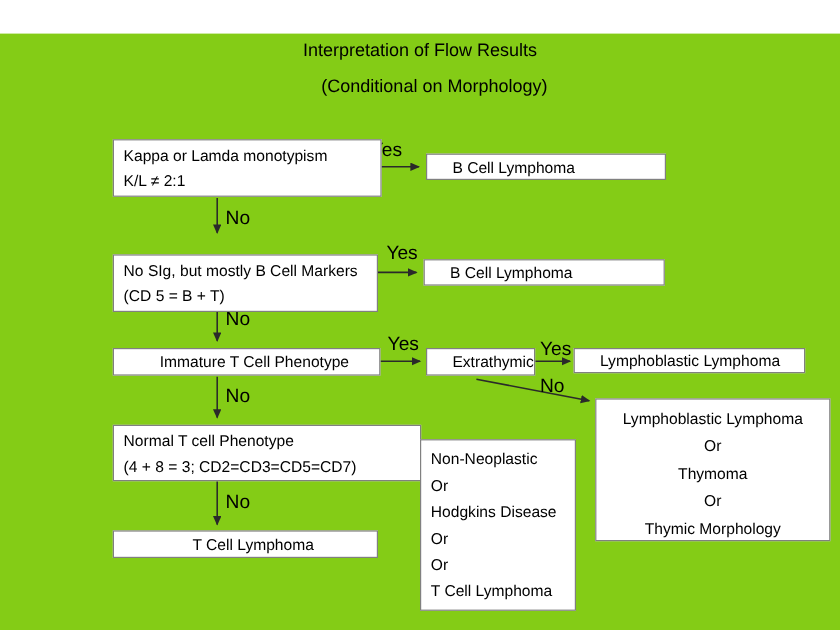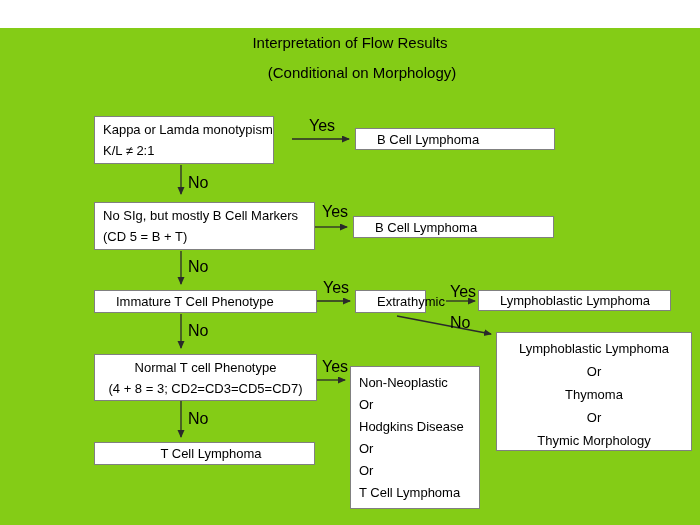--- a/index.html
+++ b/index.html
@@ -61,59 +61,59 @@
   <span class="elabel" style="left:188px;top:148px;">No</span>
   <span class="elabel" style="left:322px;top:177px;">Yes</span>
   <span class="elabel" style="left:188px;top:232px;">No</span>
   <span class="elabel" style="left:323px;top:253px;">Yes</span>
   <span class="elabel" style="left:188px;top:296px;">No</span>
   <span class="elabel" style="left:450px;top:257px;">Yes</span>
   <span class="elabel" style="left:450px;top:288px;">No</span>
   <span class="elabel" style="left:322px;top:332px;">Yes</span>
   <span class="elabel" style="left:188px;top:384px;">No</span>
 
-  <div class="box" style="left:94px;top:88px;width:180px;height:48px;">
+  <div class="box" style="left:94px;top:88px;width:224px;height:48px;">
     <div class="bl">Kappa or Lamda monotypism</div>
     <div class="bl">K/L ≠ 2:1</div>
   </div>
 
   <div class="box vcenter" style="left:355px;top:100px;width:200px;height:22px;">
     <div class="bl">B Cell Lymphoma</div>
   </div>
 
-  <div class="box" style="left:94px;top:174px;width:221px;height:48px;">
+  <div class="box" style="left:94px;top:184px;width:221px;height:48px;">
     <div class="bl">No SIg, but mostly B Cell Markers</div>
     <div class="bl">(CD 5 = B + T)</div>
   </div>
 
   <div class="box vcenter" style="left:353px;top:188px;width:201px;height:22px;">
     <div class="bl">B Cell Lymphoma</div>
   </div>
 
-  <div class="box vcenter" style="left:94px;top:262px;width:223px;height:23px;">
+  <div class="box vcenter" style="left:94px;top:262px;width:223px;height:23px;align-items:center;">
     <div class="bl">Immature T Cell Phenotype</div>
   </div>
 
-  <div class="box vcenter" style="left:355px;top:262px;width:71px;height:23px;">
+  <div class="box vcenter" style="left:355px;top:262px;width:91px;height:23px;">
     <div class="bl">Extrathymic</div>
   </div>
 
   <div class="box vcenter" style="left:478px;top:262px;width:193px;height:21px;">
     <div class="bl">Lymphoblastic Lymphoma</div>
   </div>
 
   <div class="box center loose" style="left:496px;top:304px;width:196px;height:119px;padding-top:4px;">
     <div class="bl">Lymphoblastic Lymphoma</div>
     <div class="bl">Or</div>
     <div class="bl">Thymoma</div>
     <div class="bl">Or</div>
     <div class="bl">Thymic Morphology</div>
   </div>
 
-  <div class="box" style="left:94px;top:326px;width:223px;height:47px;text-align:center;">
+  <div class="box" style="left:94px;top:326px;width:257px;height:47px;">
     <div class="bl">Normal T cell Phenotype</div>
     <div class="bl">(4 + 8 = 3; CD2=CD3=CD5=CD7)</div>
   </div>
 
   <div class="box list" style="left:350px;top:338px;width:130px;height:143px;padding-top:4px;">
     <div class="bl">Non-Neoplastic</div>
     <div class="bl">Or</div>
     <div class="bl">Hodgkins Disease</div>
     <div class="bl">Or</div>
     <div class="bl">Or</div>

